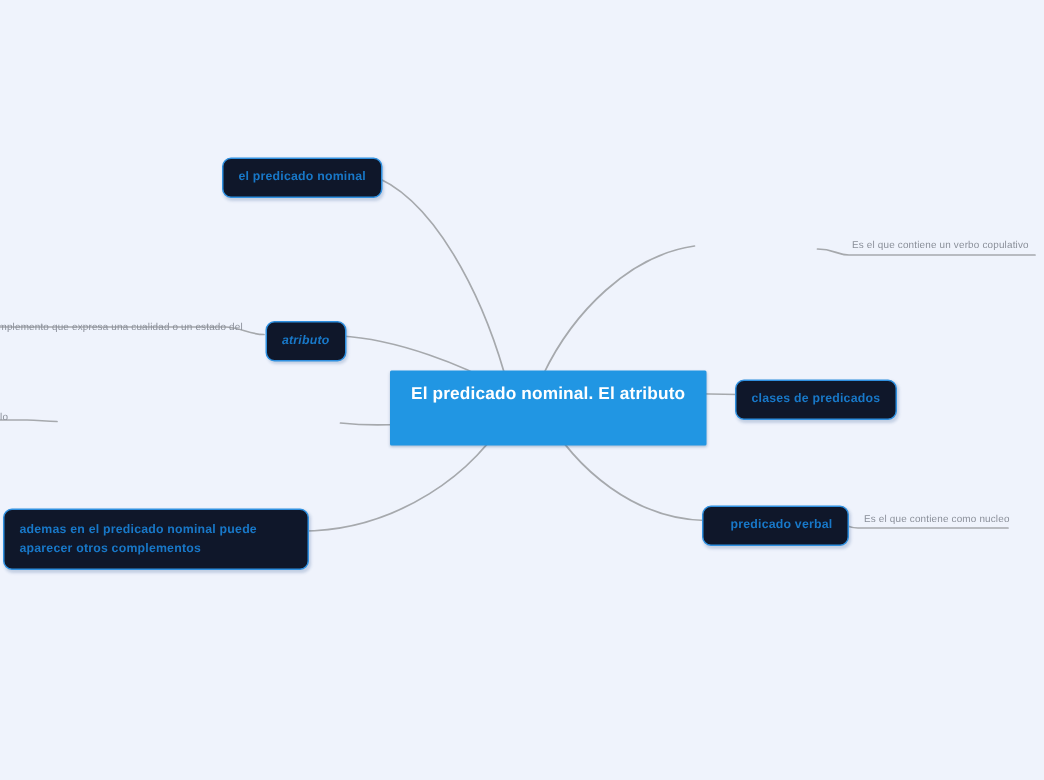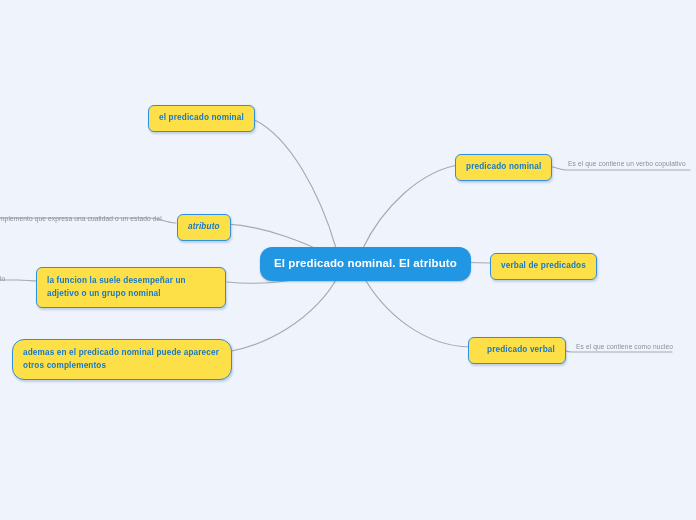--- a/index.html
+++ b/index.html
@@ -35,27 +35,27 @@
     white-space: nowrap;
     line-height: 1.28;
   }
 
   .node-root {
     background: #2196e3;
     color: #ffffff;
     font-weight: bold;
     font-size: 11.5px;
     letter-spacing: .1px;
-    padding: 9px 14px 10px 14px;
-    border-radius: 12px;
+    padding: 9px 14px 26px 14px;
+    border-radius: 1px;
     box-shadow: 0 1px 2px rgba(30,70,120,.30);
   }
 
   .node-topic {
-    background: #fde047;
+    background: #0f172a;
     color: #1878c8;
     font-weight: bold;
     font-size: 8.2px;
     letter-spacing: .15px;
     padding: 7px 10px 7px 10px;
     border: 1.6px solid #2f90e0;
     border-radius: 6px;
     box-shadow: 1px 1.5px 2px rgba(40,80,140,.22);
   }
 
@@ -105,27 +105,25 @@
       <path d="M 552 348 C 562 348 564 352 572 352 L 672 352"></path>
     </g>
   </svg>
 
   <div class="node node-root" style="left:260px; top:247px;">El predicado nominal. El atributo</div>
 
   <div class="node node-topic" style="left:148px; top:105px;">el predicado nominal</div>
 
   <div class="node node-topic" style="left:177px; top:214px;font-style:italic;">atributo</div>
 
-  <div class="node node-topic multiline" style="left:36px; top:267px; width:190px;">la funcion la suele desempeñar un adjetivo o un grupo nominal</div>
 
-  <div class="node node-topic multiline" style="left:12px; top:339px; width:220px;border-radius:12px;">ademas en el predicado nominal puede aparecer otros complementos</div>
+  <div class="node node-topic multiline" style="left:2px; top:339px; width:204px;">ademas en el predicado nominal puede aparecer otros complementos</div>
 
-  <div class="node node-topic" style="left:455px; top:154px;">predicado nominal</div>
 
-  <div class="node node-topic" style="left:490px; top:253px;">verbal de predicados</div>
+  <div class="node node-topic" style="left:490px; top:253px;">clases de predicados</div>
 
   <div class="node node-topic" style="left:468px; top:337px;padding-left:18px;">predicado verbal</div>
 
   <div class="note" style="left:-1px; top:215px;">mplemento que expresa una cualidad o un estado del</div>
 
   <div class="note" style="left:0px; top:275px;">lo</div>
 
   <div class="note" style="left:568px; top:160px;">Es el que contiene un verbo copulativo</div>
 
   <div class="note" style="left:576px; top:343px;">Es el que contiene como nucleo</div>

